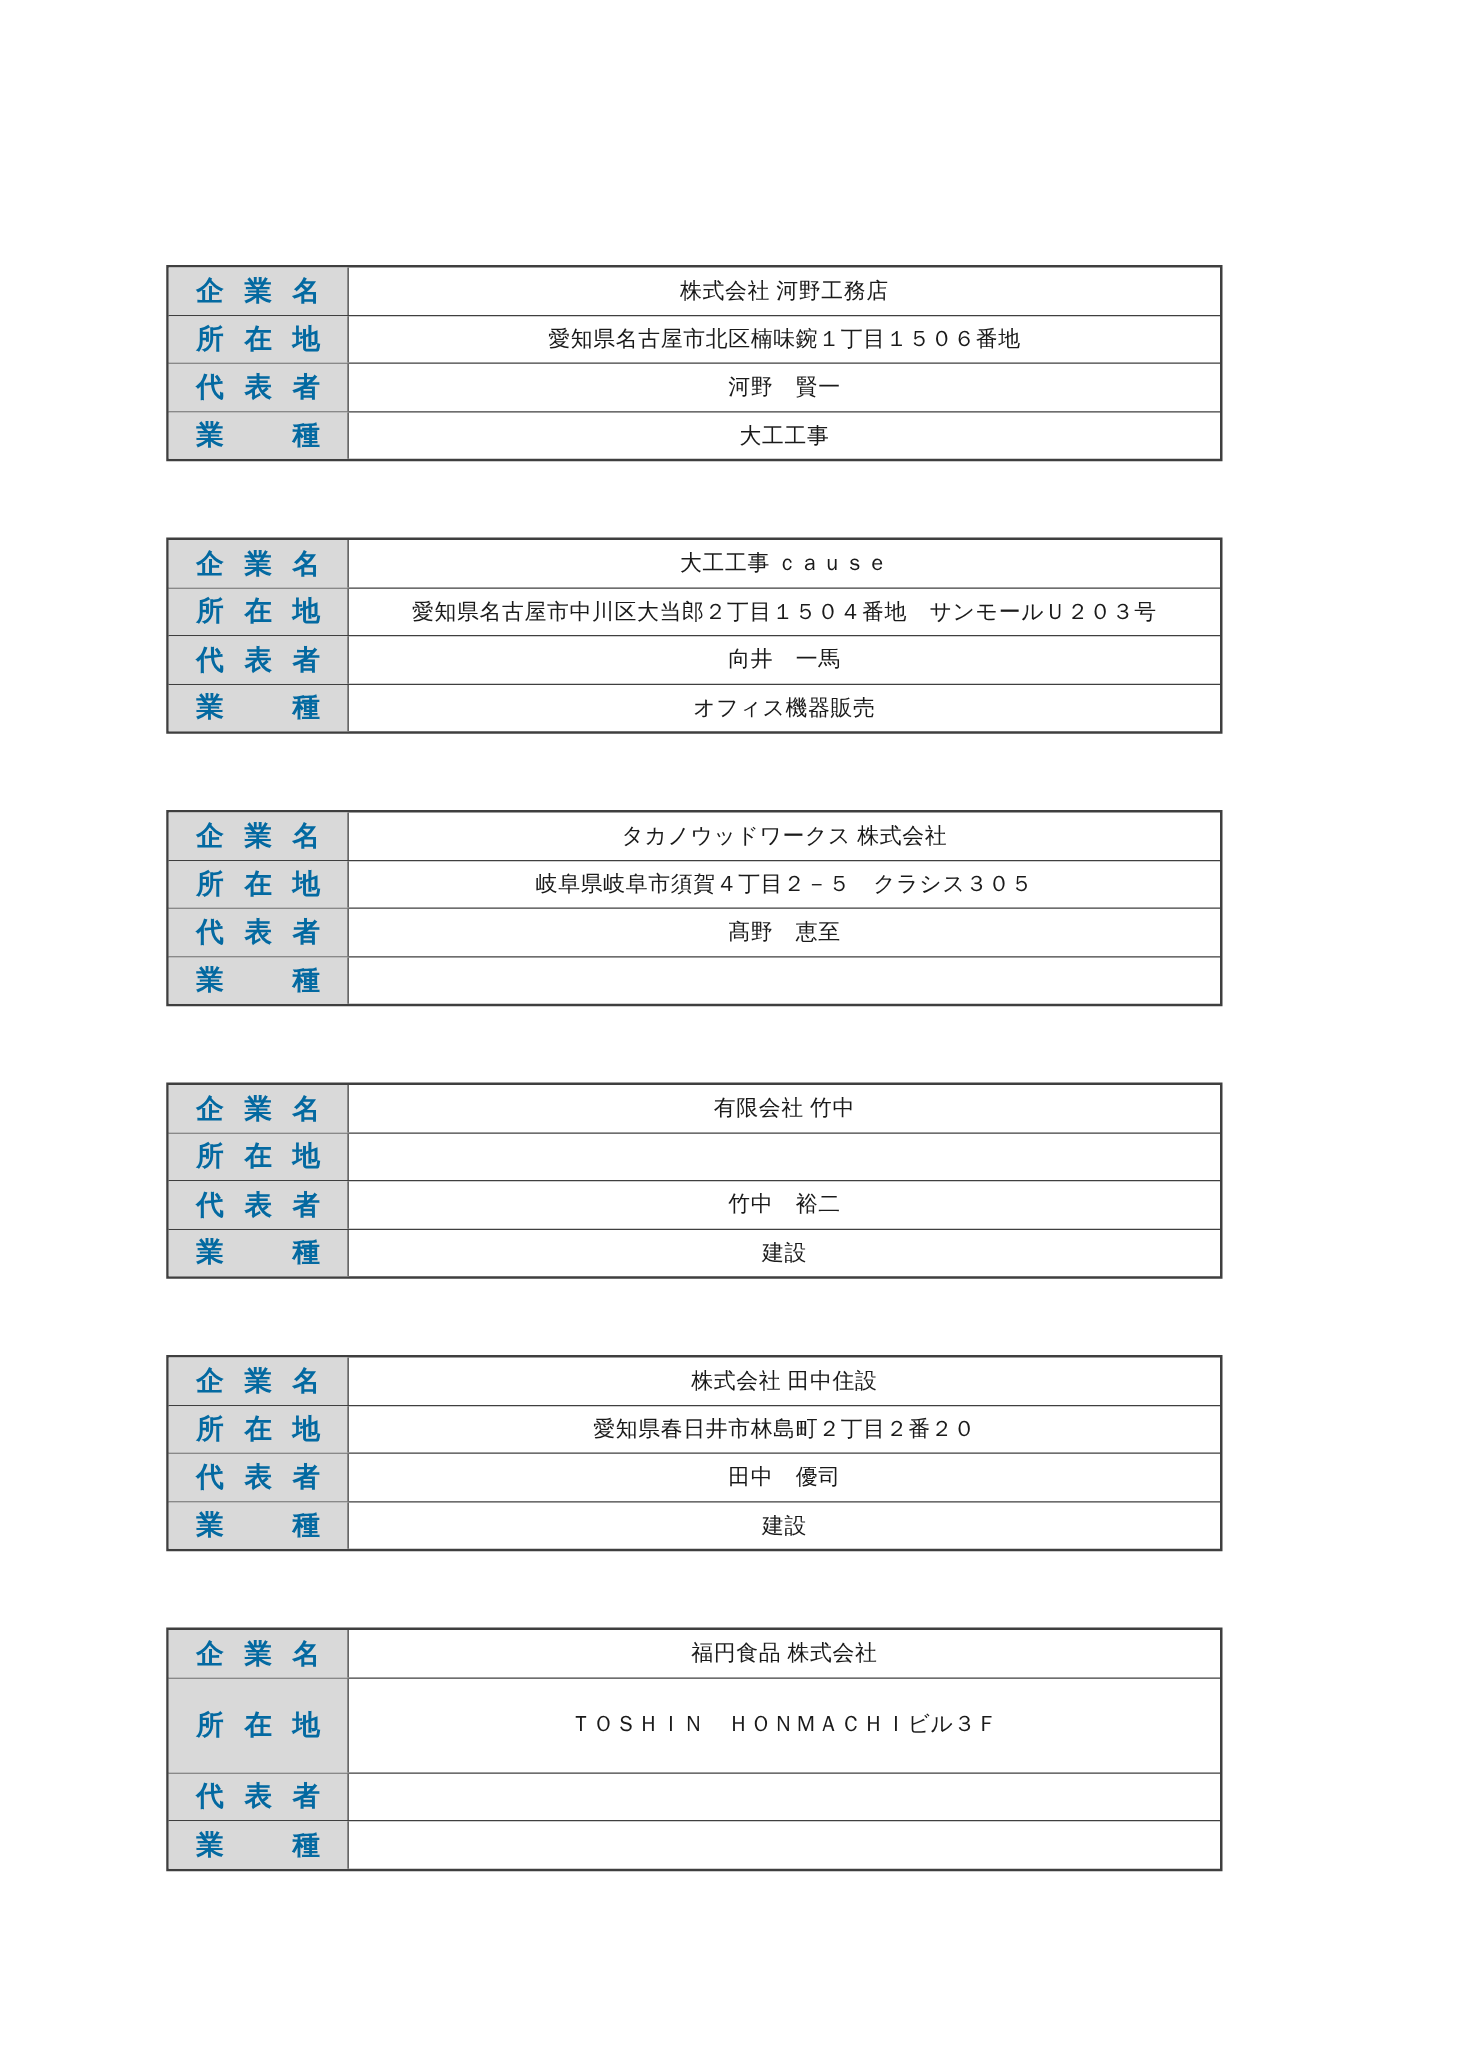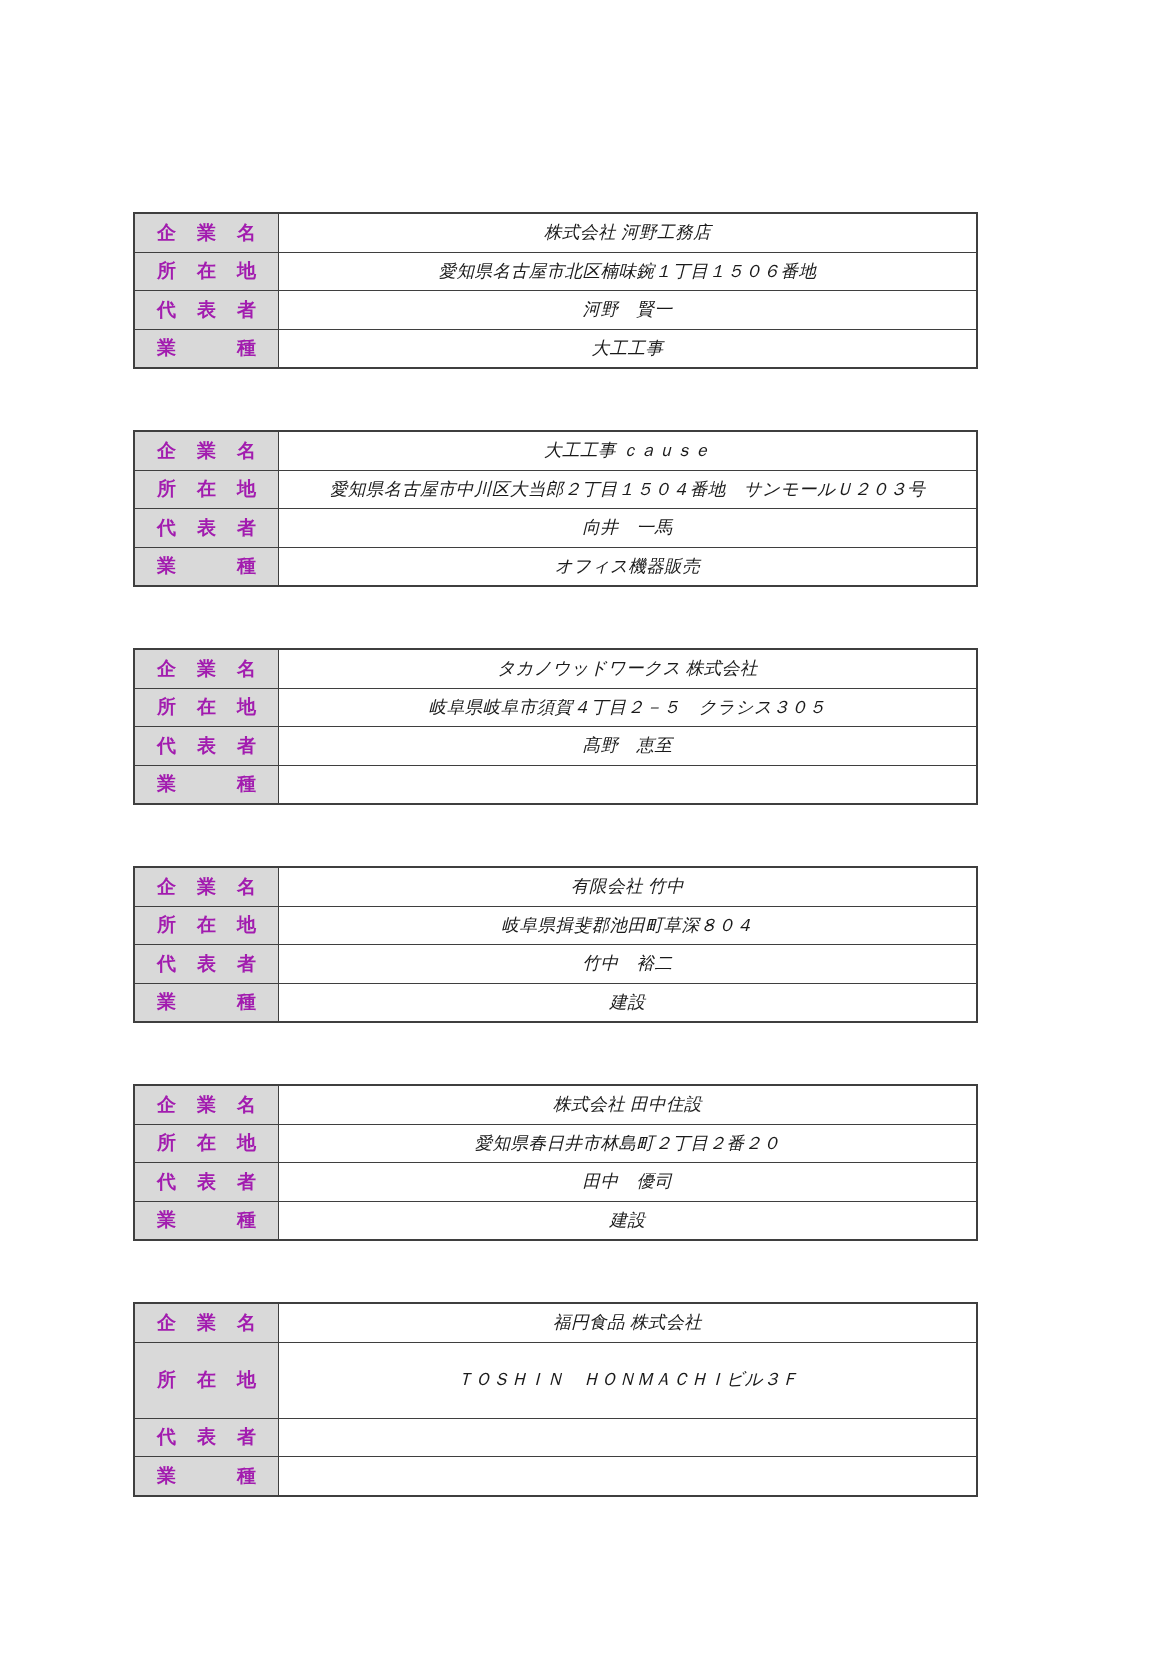--- a/index.html
+++ b/index.html
@@ -41,42 +41,41 @@
   .cell-label {
     width: 144px;
     flex: 0 0 144px;
     background: var(--label-bg);
     border-right: 1px solid var(--border-color);
     display: flex;
     align-items: center;
     padding: 0 22px;
     box-sizing: border-box;
     font-family: "Liberation Sans", "DejaVu Sans", sans-serif;
-    font-size: 19px;
+    font-size: 22px;
     font-weight: 600;
-    color: #a21caf;
+    color: #0369a1;
   }
   .label-text {
     display: block;
     width: 100%;
     text-align: justify;
     text-align-last: justify;
   }
   .cell-value {
     flex: 1 1 auto;
     display: flex;
     flex-direction: column;
     align-items: center;
     justify-content: center;
     font-size: 17.5px;
     color: var(--text-color);
     text-align: right;
     letter-spacing: 0.5px;
     line-height: 1.55;
-    font-style: italic;
   }
 </style>
 </head>
 <body>
 
 <div class="page">
   <div class="content">
 
     <div class="info-table">
       <div class="info-row">
@@ -162,21 +161,20 @@
       <div class="info-row">
         <div class="cell-label">
             <span class="label-text">企業名</span>
           </div>
         <div class="cell-value">有限会社 竹中</div>
       </div>
       <div class="info-row">
         <div class="cell-label">
             <span class="label-text">所在地</span>
           </div>
-        <div class="cell-value">岐阜県揖斐郡池田町草深８０４</div>
       </div>
       <div class="info-row">
         <div class="cell-label">
             <span class="label-text">代表者</span>
           </div>
         <div class="cell-value">竹中　裕二</div>
       </div>
       <div class="info-row">
         <div class="cell-label">
             <span class="label-text">業種</span>

